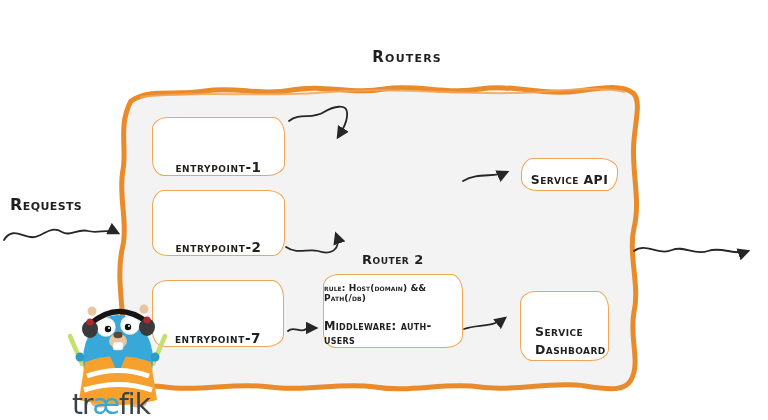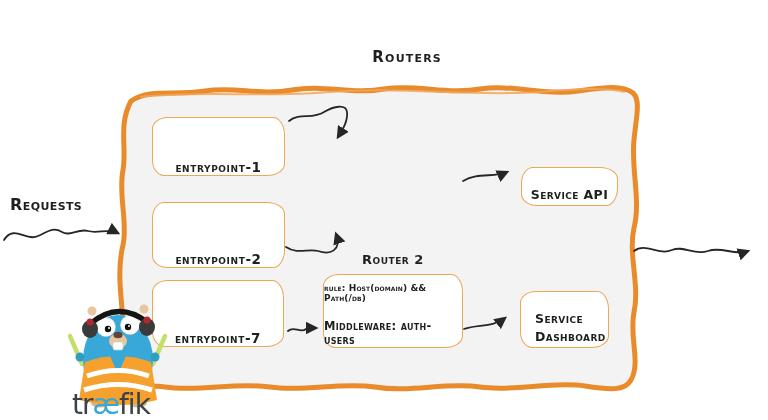--- a/index.html
+++ b/index.html
@@ -20,30 +20,30 @@
   .calls-label{left:637px;top:218px;font-size:9.5px;white-space:nowrap;letter-spacing:.2px;}
   .box{
     background:#ffffff;border:1.6px solid #eda655;
     display:flex;flex-direction:column;align-items:center;justify-content:flex-end;
     box-sizing:border-box;
   }
   .wobble-a{border-radius:16px 12px 18px 12px / 12px 18px 12px 16px;}
   .wobble-b{border-radius:12px 18px 12px 16px / 16px 12px 18px 12px;}
   .ep-label{font-size:13.5px;font-weight:600;letter-spacing:.6px;}
   .ep1{left:152px;top:117px;width:133px;height:59px;}
-  .ep2{left:152px;top:202px;width:133px;height:66px;}
+  .ep2{left:152px;top:190px;width:133px;height:66px;}
   .ep3{left:152px;top:280px;width:132px;height:67px;}
   .r1{left:326px;top:148px;width:136px;height:80px;gap:9px;}
   .r2{left:323px;top:274px;width:140px;height:74px;gap:16px;}
   .router-name{font-size:13px;font-weight:600;letter-spacing:.5px;}
   .rule-lg{font-size:10.5px;font-weight:600;letter-spacing:.2px;}
   .rule-sm{font-size:9px;font-weight:600;letter-spacing:.1px;}
   .mw{font-size:11.5px;font-weight:600;letter-spacing:.3px;}
-  .svc-api{left:521px;top:167px;width:97px;height:39px;}
-  .svc-dash{left:520px;top:291px;width:89px;height:57px;align-items:flex-start;padding-left:14px;}
+  .svc-api{left:521px;top:158px;width:97px;height:33px;}
+  .svc-dash{left:520px;top:291px;width:89px;height:70px;align-items:flex-start;padding-left:14px;}
   .svc-label{font-size:12.5px;font-weight:600;letter-spacing:.4px;line-height:1.5;}
   .svc-dash .svc-label{text-align:left;width:62px;}
   .wordmark{
     left:72px;top:388px;font-size:28px;font-weight:500;letter-spacing:-1px;
     color:#3a4247;font-variant:normal;
   }
   .wordmark .ae{color:#35a9d4;}
 </style>
 </head>
 <body>

